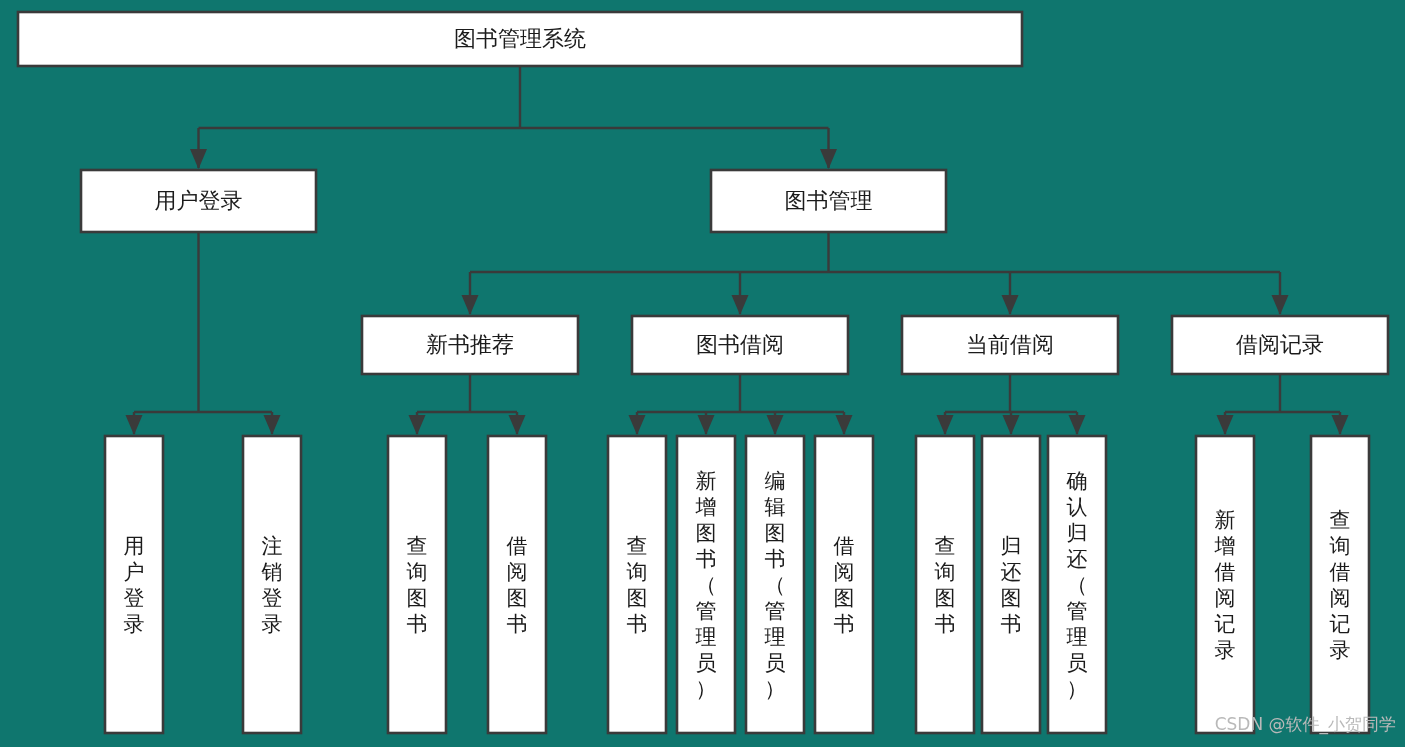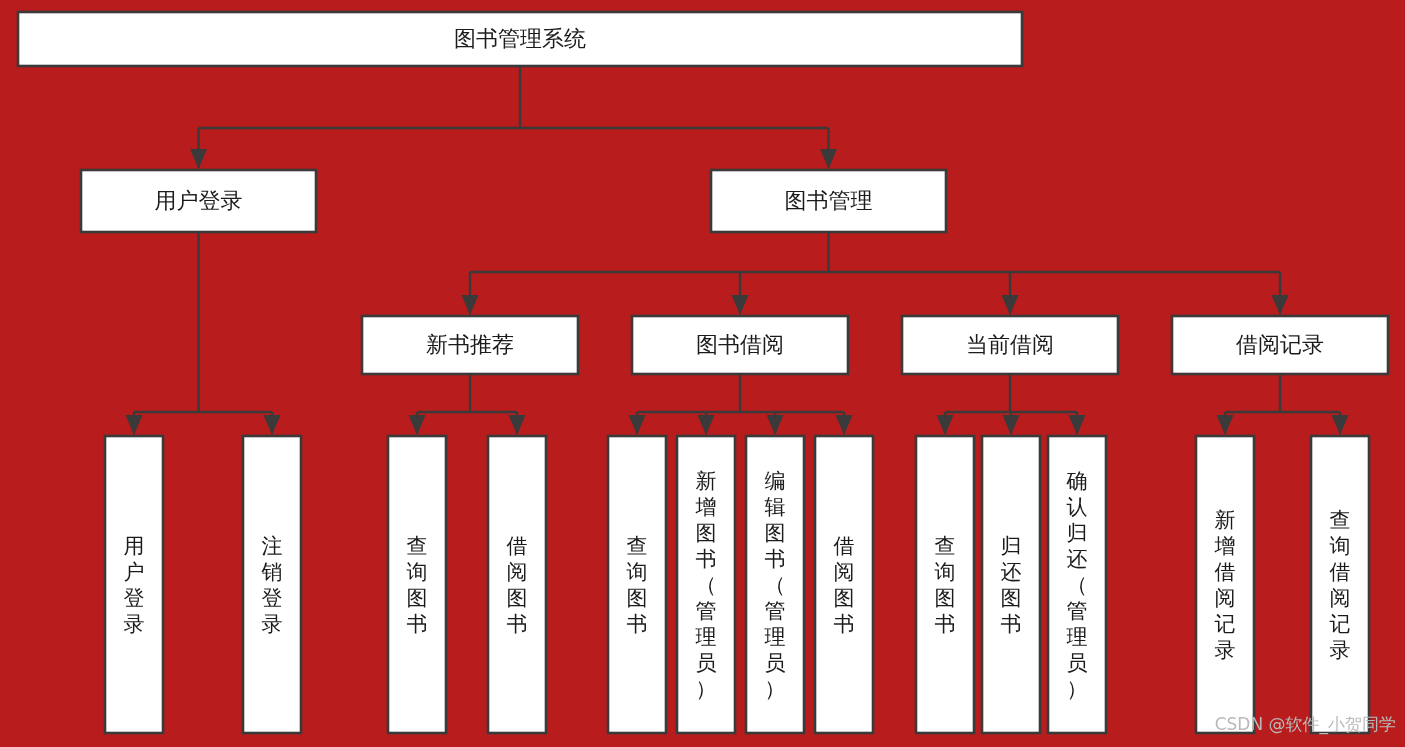--- a/index.html
+++ b/index.html
@@ -8,21 +8,21 @@
     padding: 0;
     background: #ffffff;
   }
   body {
     font-family: "DejaVu Sans", "Liberation Sans", sans-serif;
   }
   #diagram-root {
     position: relative;
     width: 1405px;
     height: 747px;
-    background: #b91c1c;
+    background: #0f766e;
     overflow: hidden;
   }
   svg#tree-svg {
     position: absolute;
     left: 0;
     top: 0;
     width: 1405px;
     height: 747px;
     display: block;
   }

